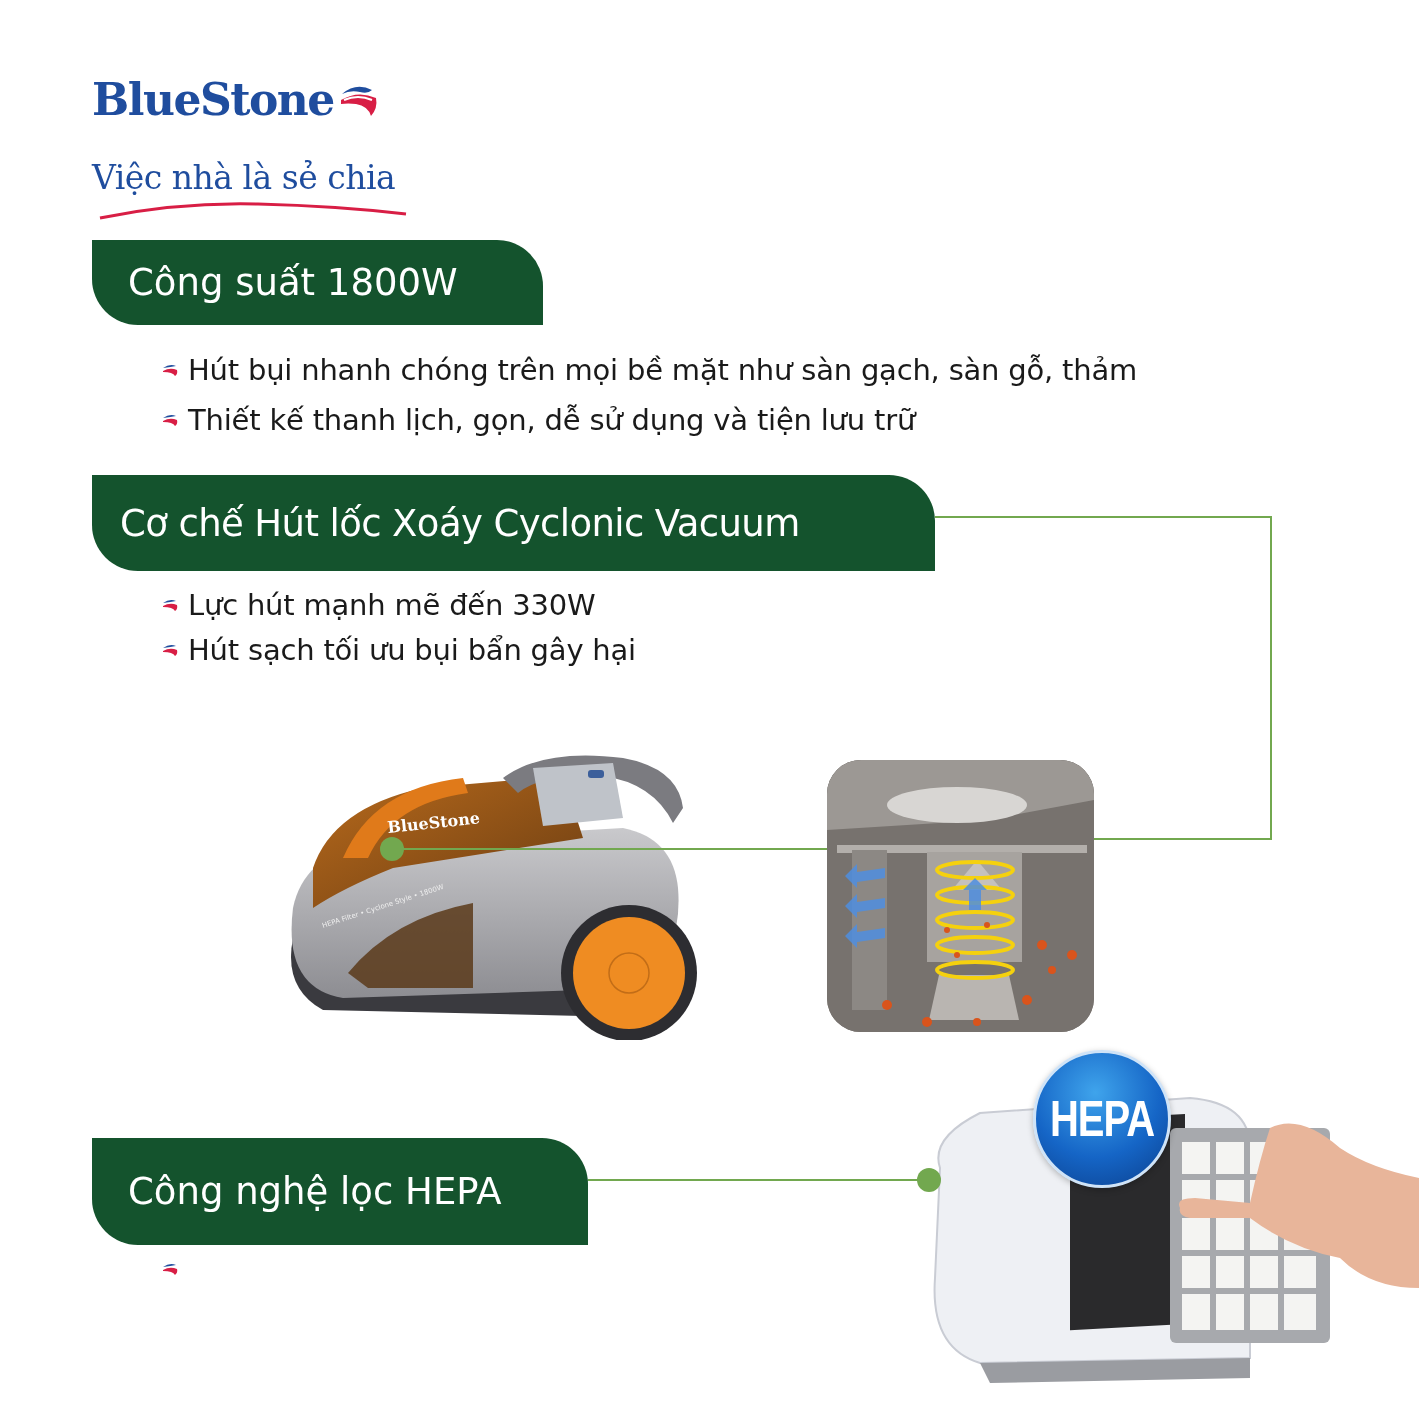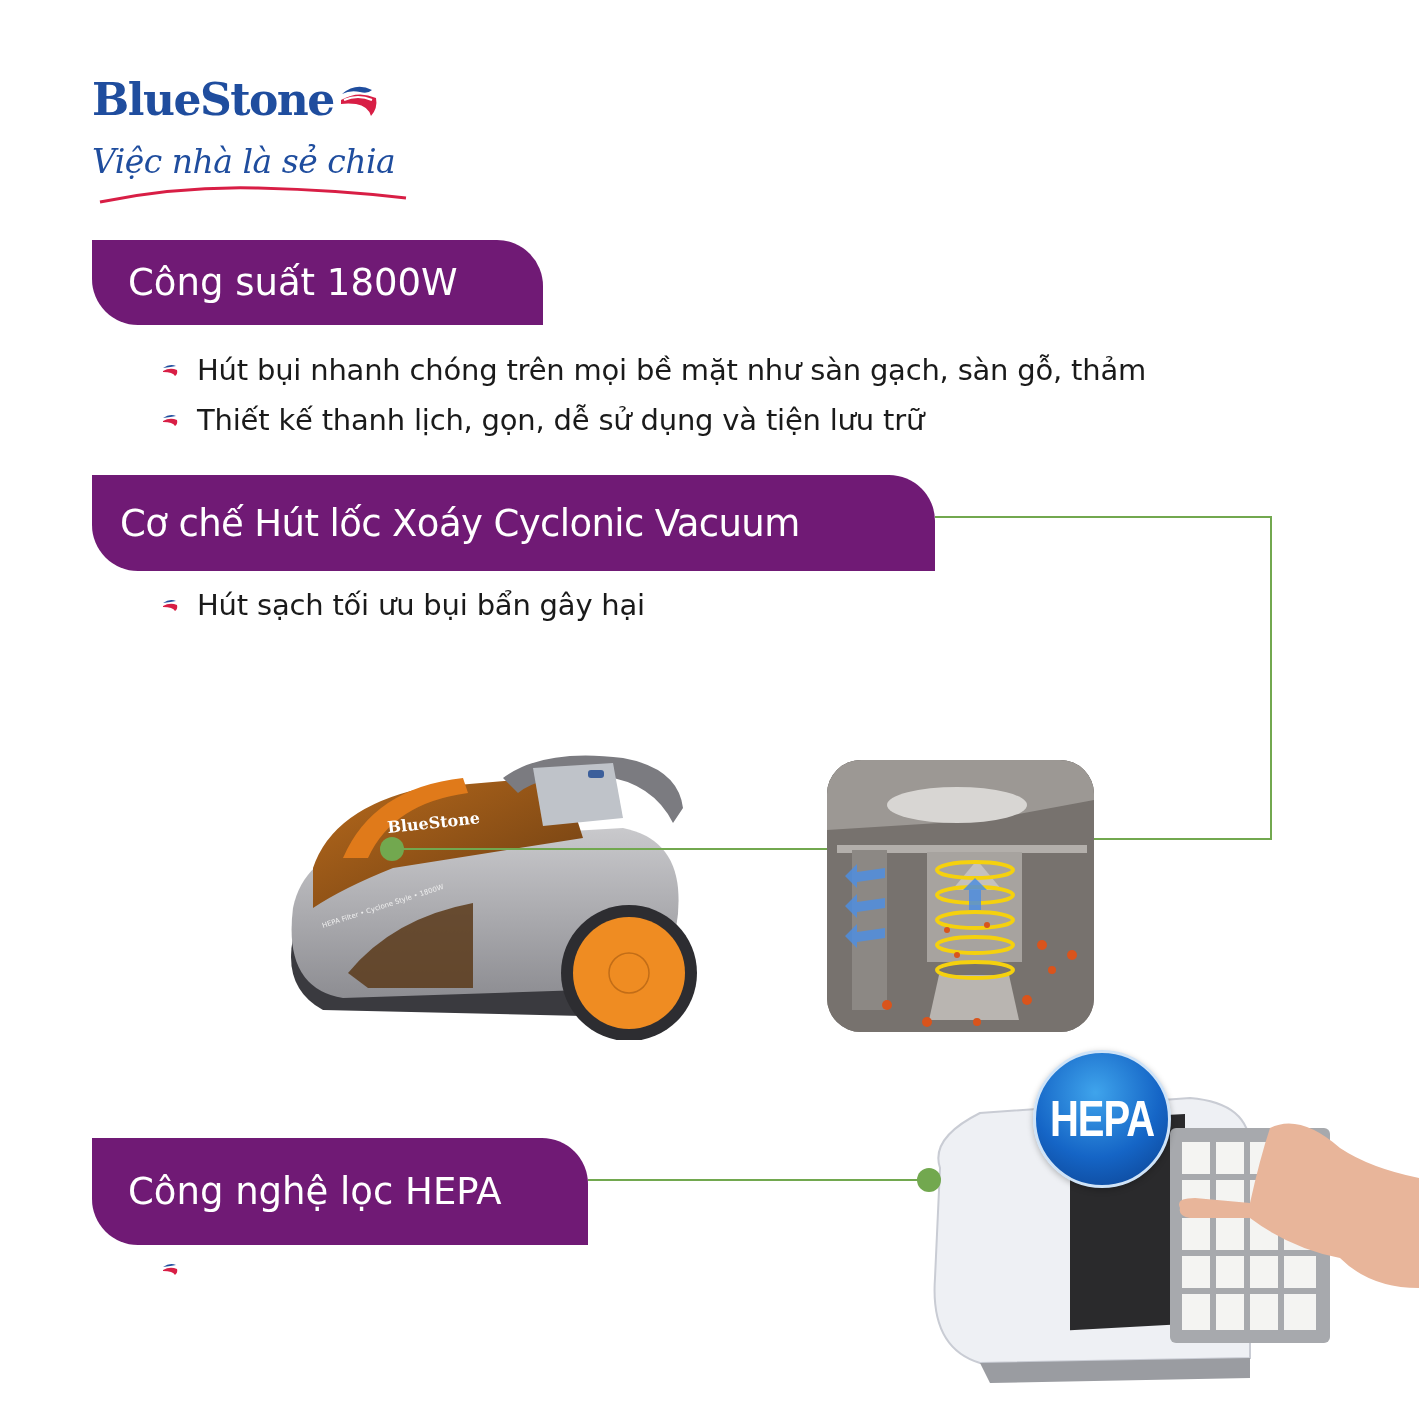--- a/index.html
+++ b/index.html
@@ -4,33 +4,33 @@
 <style>
   * { box-sizing: border-box; margin: 0; padding: 0; }
   html, body { width: 1419px; height: 1417px; background: #ffffff; overflow: hidden; }
   body { position: relative; font-family: "DejaVu Sans", sans-serif; color: #1a1a1a; }
 
   
   .logo { position: absolute; left: 92px; top: 78px; }
   .brand-row { display: flex; align-items: center; }
   .brand-name { font-family: "DejaVu Serif", serif; font-weight: bold; font-size: 44px; letter-spacing: -1.5px; color: #1f4d9e; line-height: 1; }
   .brand-mark { margin-left: 4px; }
-  .tagline { position: relative; margin-top: 20px; font-family: "DejaVu Serif", serif; font-style: italic; font-size: 33px; color: #1f4d9e; letter-spacing: -0.5px; }
+  .tagline { position: relative; margin-top: 36px; font-family: "DejaVu Serif", serif; font-size: 33px; color: #1f4d9e; letter-spacing: -0.5px; }
   .tagline-swoosh { position: absolute; left: 6px; top: 42px; }
 
   
-  .pill { position: absolute; left: 92px; background: #701a75; color: #ffffff; font-family: "DejaVu Sans", sans-serif; font-weight: 500;
+  .pill { position: absolute; left: 92px; background: #14532d; color: #ffffff; font-family: "DejaVu Sans", sans-serif; font-weight: 500;
           border-radius: 0 46px 0 46px; display: flex; align-items: center; padding-left: 36px; white-space: nowrap; }
   .pill-1 { top: 240px; width: 451px; height: 85px; font-size: 37px; }
   .pill-2 { top: 475px; width: 843px; height: 96px; font-size: 37px; padding-left: 28px; letter-spacing: -0.6px; }
   .pill-3 { top: 1138px; width: 496px; height: 107px; font-size: 37px; }
 
   
   .bullets { position: absolute; left: 162px; list-style: none; }
-  .bullets li { display: flex; align-items: center; font-size: 29px; height: 45px; color: #1a1a1a; letter-spacing: -0.2px; gap: 9px; }
+  .bullets li { display: flex; align-items: center; font-size: 29px; height: 45px; color: #1a1a1a; letter-spacing: -0.2px; }
   .bullets li .b-icon { width: 16px; height: 14px; margin-right: 10px; flex: 0 0 auto; }
   .bl-1 { top: 345px; }
   .bl-1 li { height: 50px; }
   .bl-2 { top: 582px; }
   .bl-3 { top: 1246px; }
 
   
   .conn { position: absolute; background: #72a84f; }
   .dot { position: absolute; width: 24px; height: 24px; border-radius: 50%; background: #72a84f; }
 
@@ -77,20 +77,27 @@
     <svg class="b-icon" viewBox="0 0 16 14">
         <path d="M1 5 Q8 0 14 3 Q9 4 1 5Z" fill="#1f4d9e"></path>
         <path d="M1 8 Q8 4 15 7 Q16 11 13 13 Q11 9 1 9Z" fill="#d81e45"></path>
       </svg>
     <span>Thiết kế thanh lịch, gọn, dễ sử dụng và tiện lưu trữ</span>
   </li>
 </ul>
 
 <div class="pill pill-2">Cơ chế Hút lốc Xoáy Cyclonic Vacuum</div>
 <ul class="bullets bl-2">
+  <li>
+    <svg class="b-icon" viewBox="0 0 16 14">
+        <path d="M1 5 Q8 0 14 3 Q9 4 1 5Z" fill="#1f4d9e"></path>
+        <path d="M1 8 Q8 4 15 7 Q16 11 13 13 Q11 9 1 9Z" fill="#d81e45"></path>
+      </svg>
+    <span>Lực hút mạnh mẽ đến 330W</span>
+  </li>
   <li>
     <svg class="b-icon" viewBox="0 0 16 14">
         <path d="M1 5 Q8 0 14 3 Q9 4 1 5Z" fill="#1f4d9e"></path>
         <path d="M1 8 Q8 4 15 7 Q16 11 13 13 Q11 9 1 9Z" fill="#d81e45"></path>
       </svg>
     <span>Hút sạch tối ưu bụi bẩn gây hại</span>
   </li>
 </ul>
 
 <div class="conn" style="left:935px; top:516px; width:337px; height:2px;"></div>

